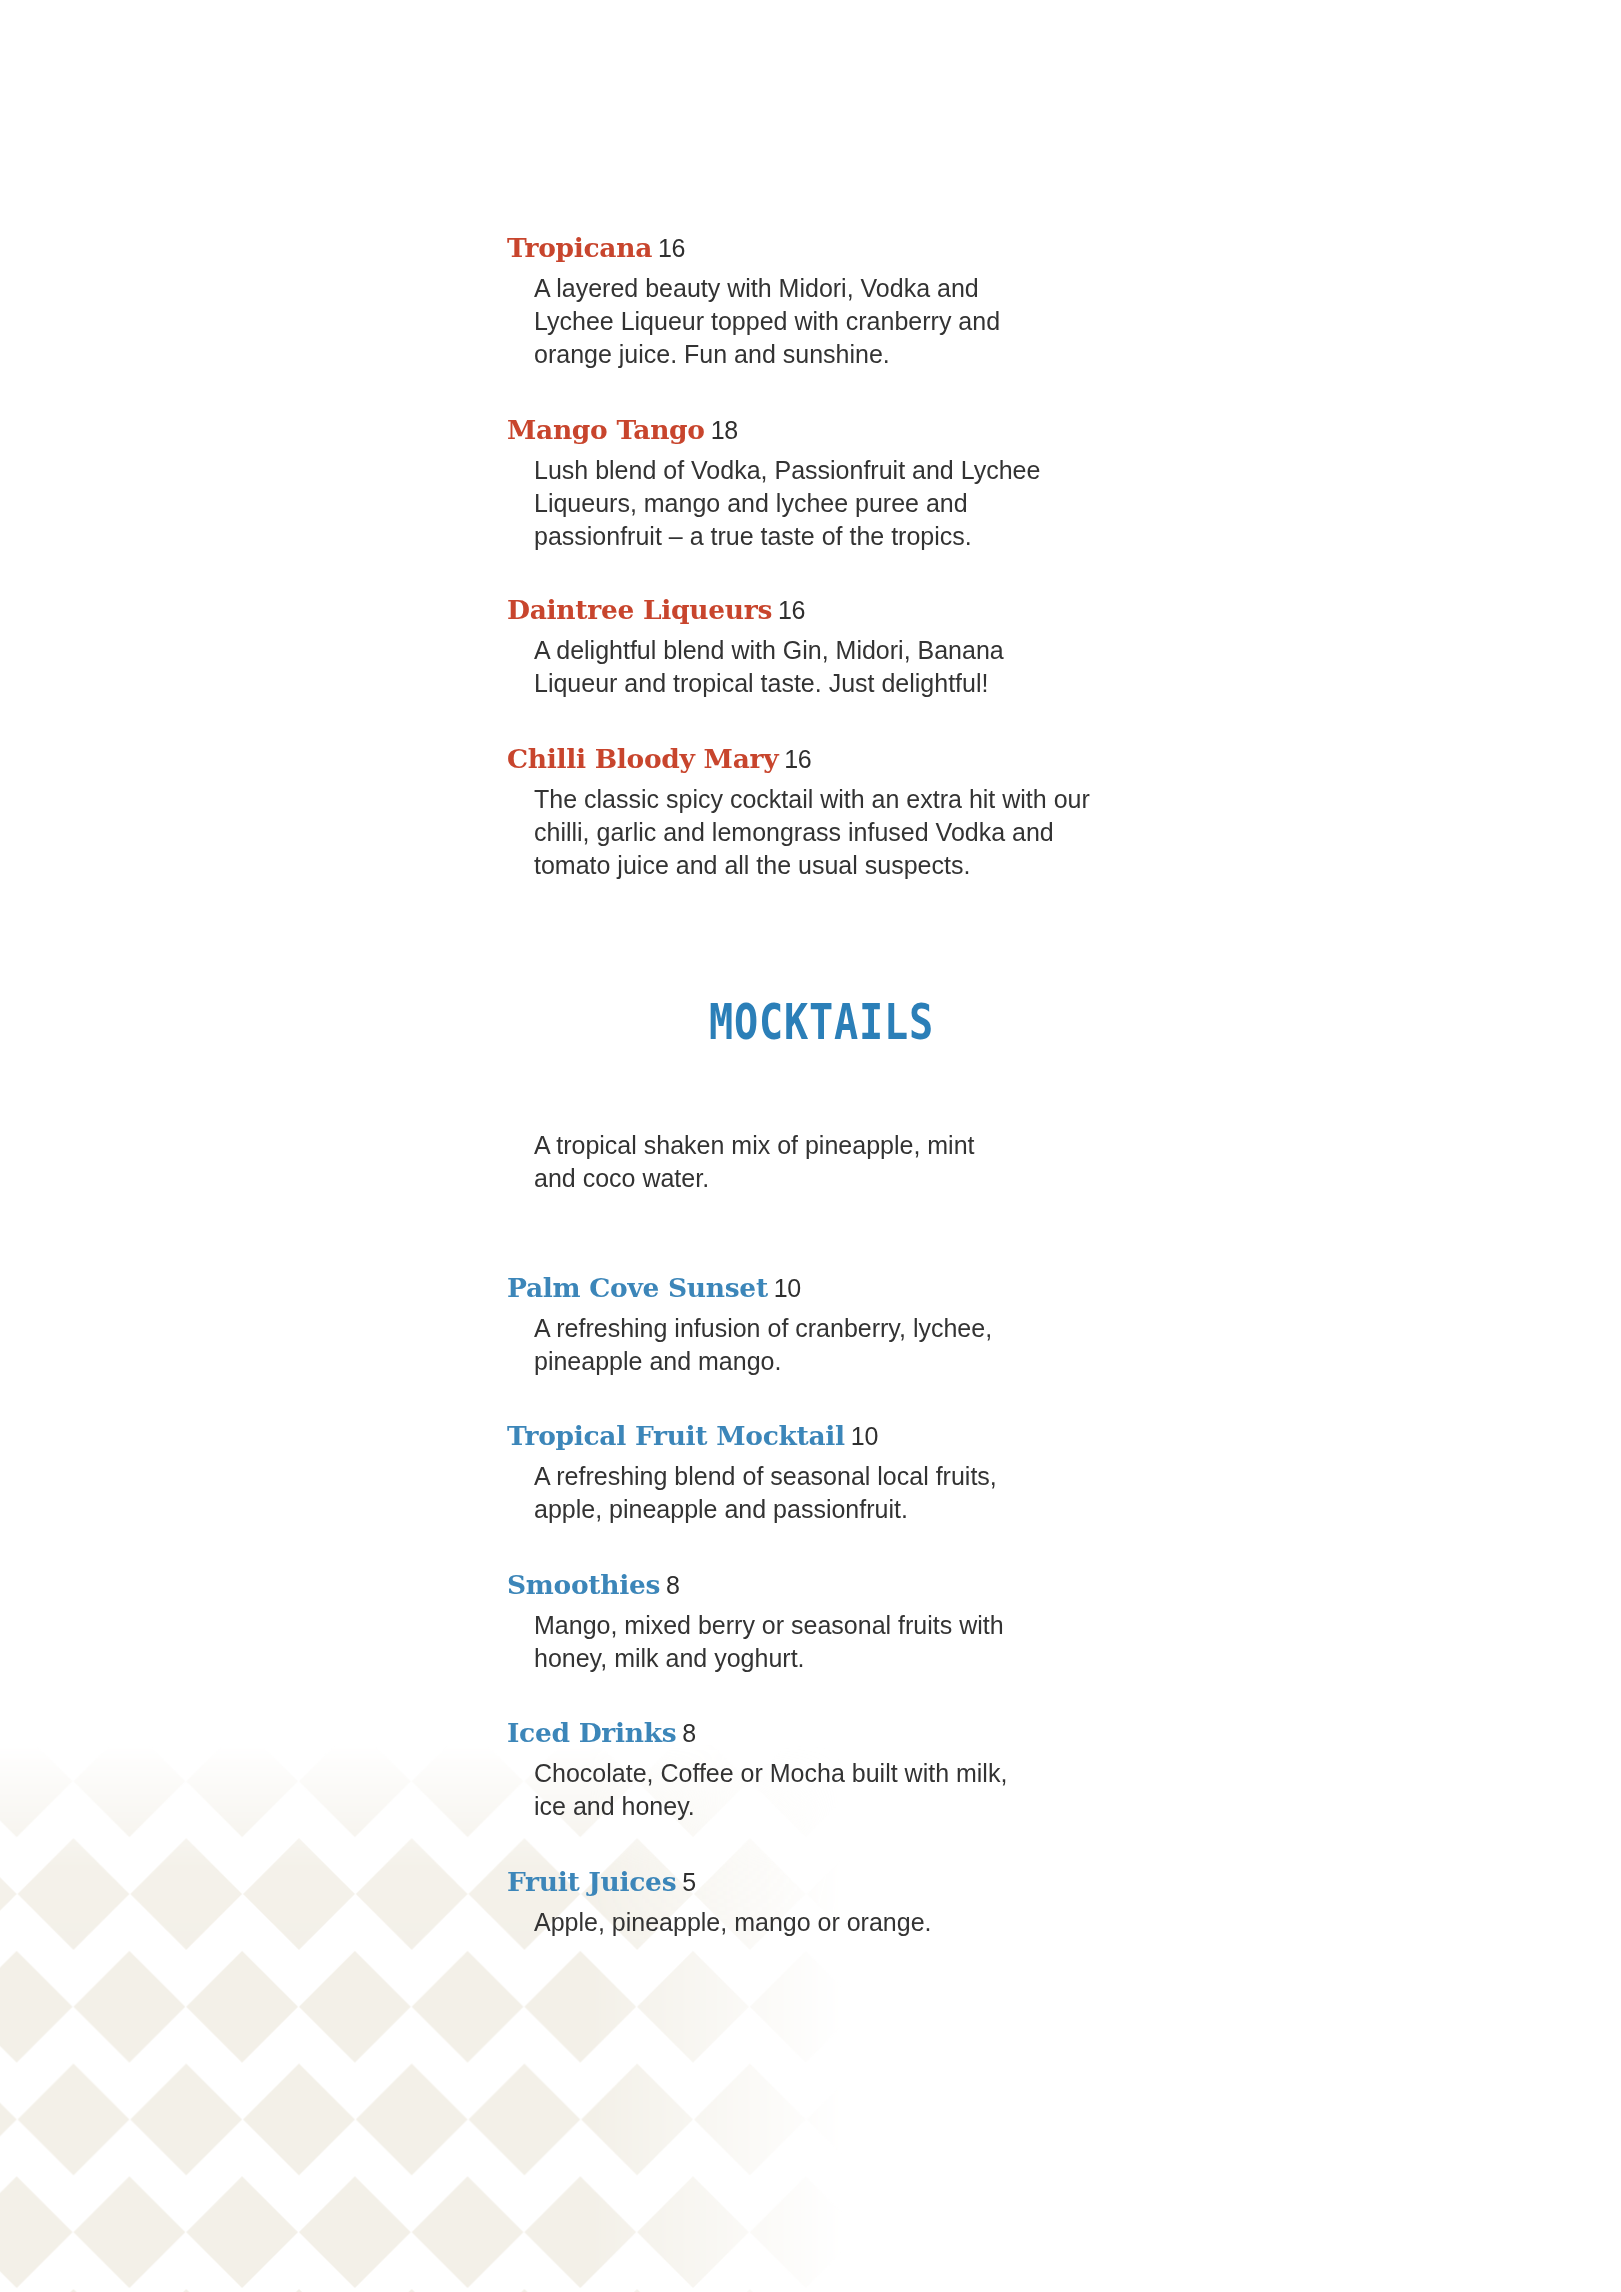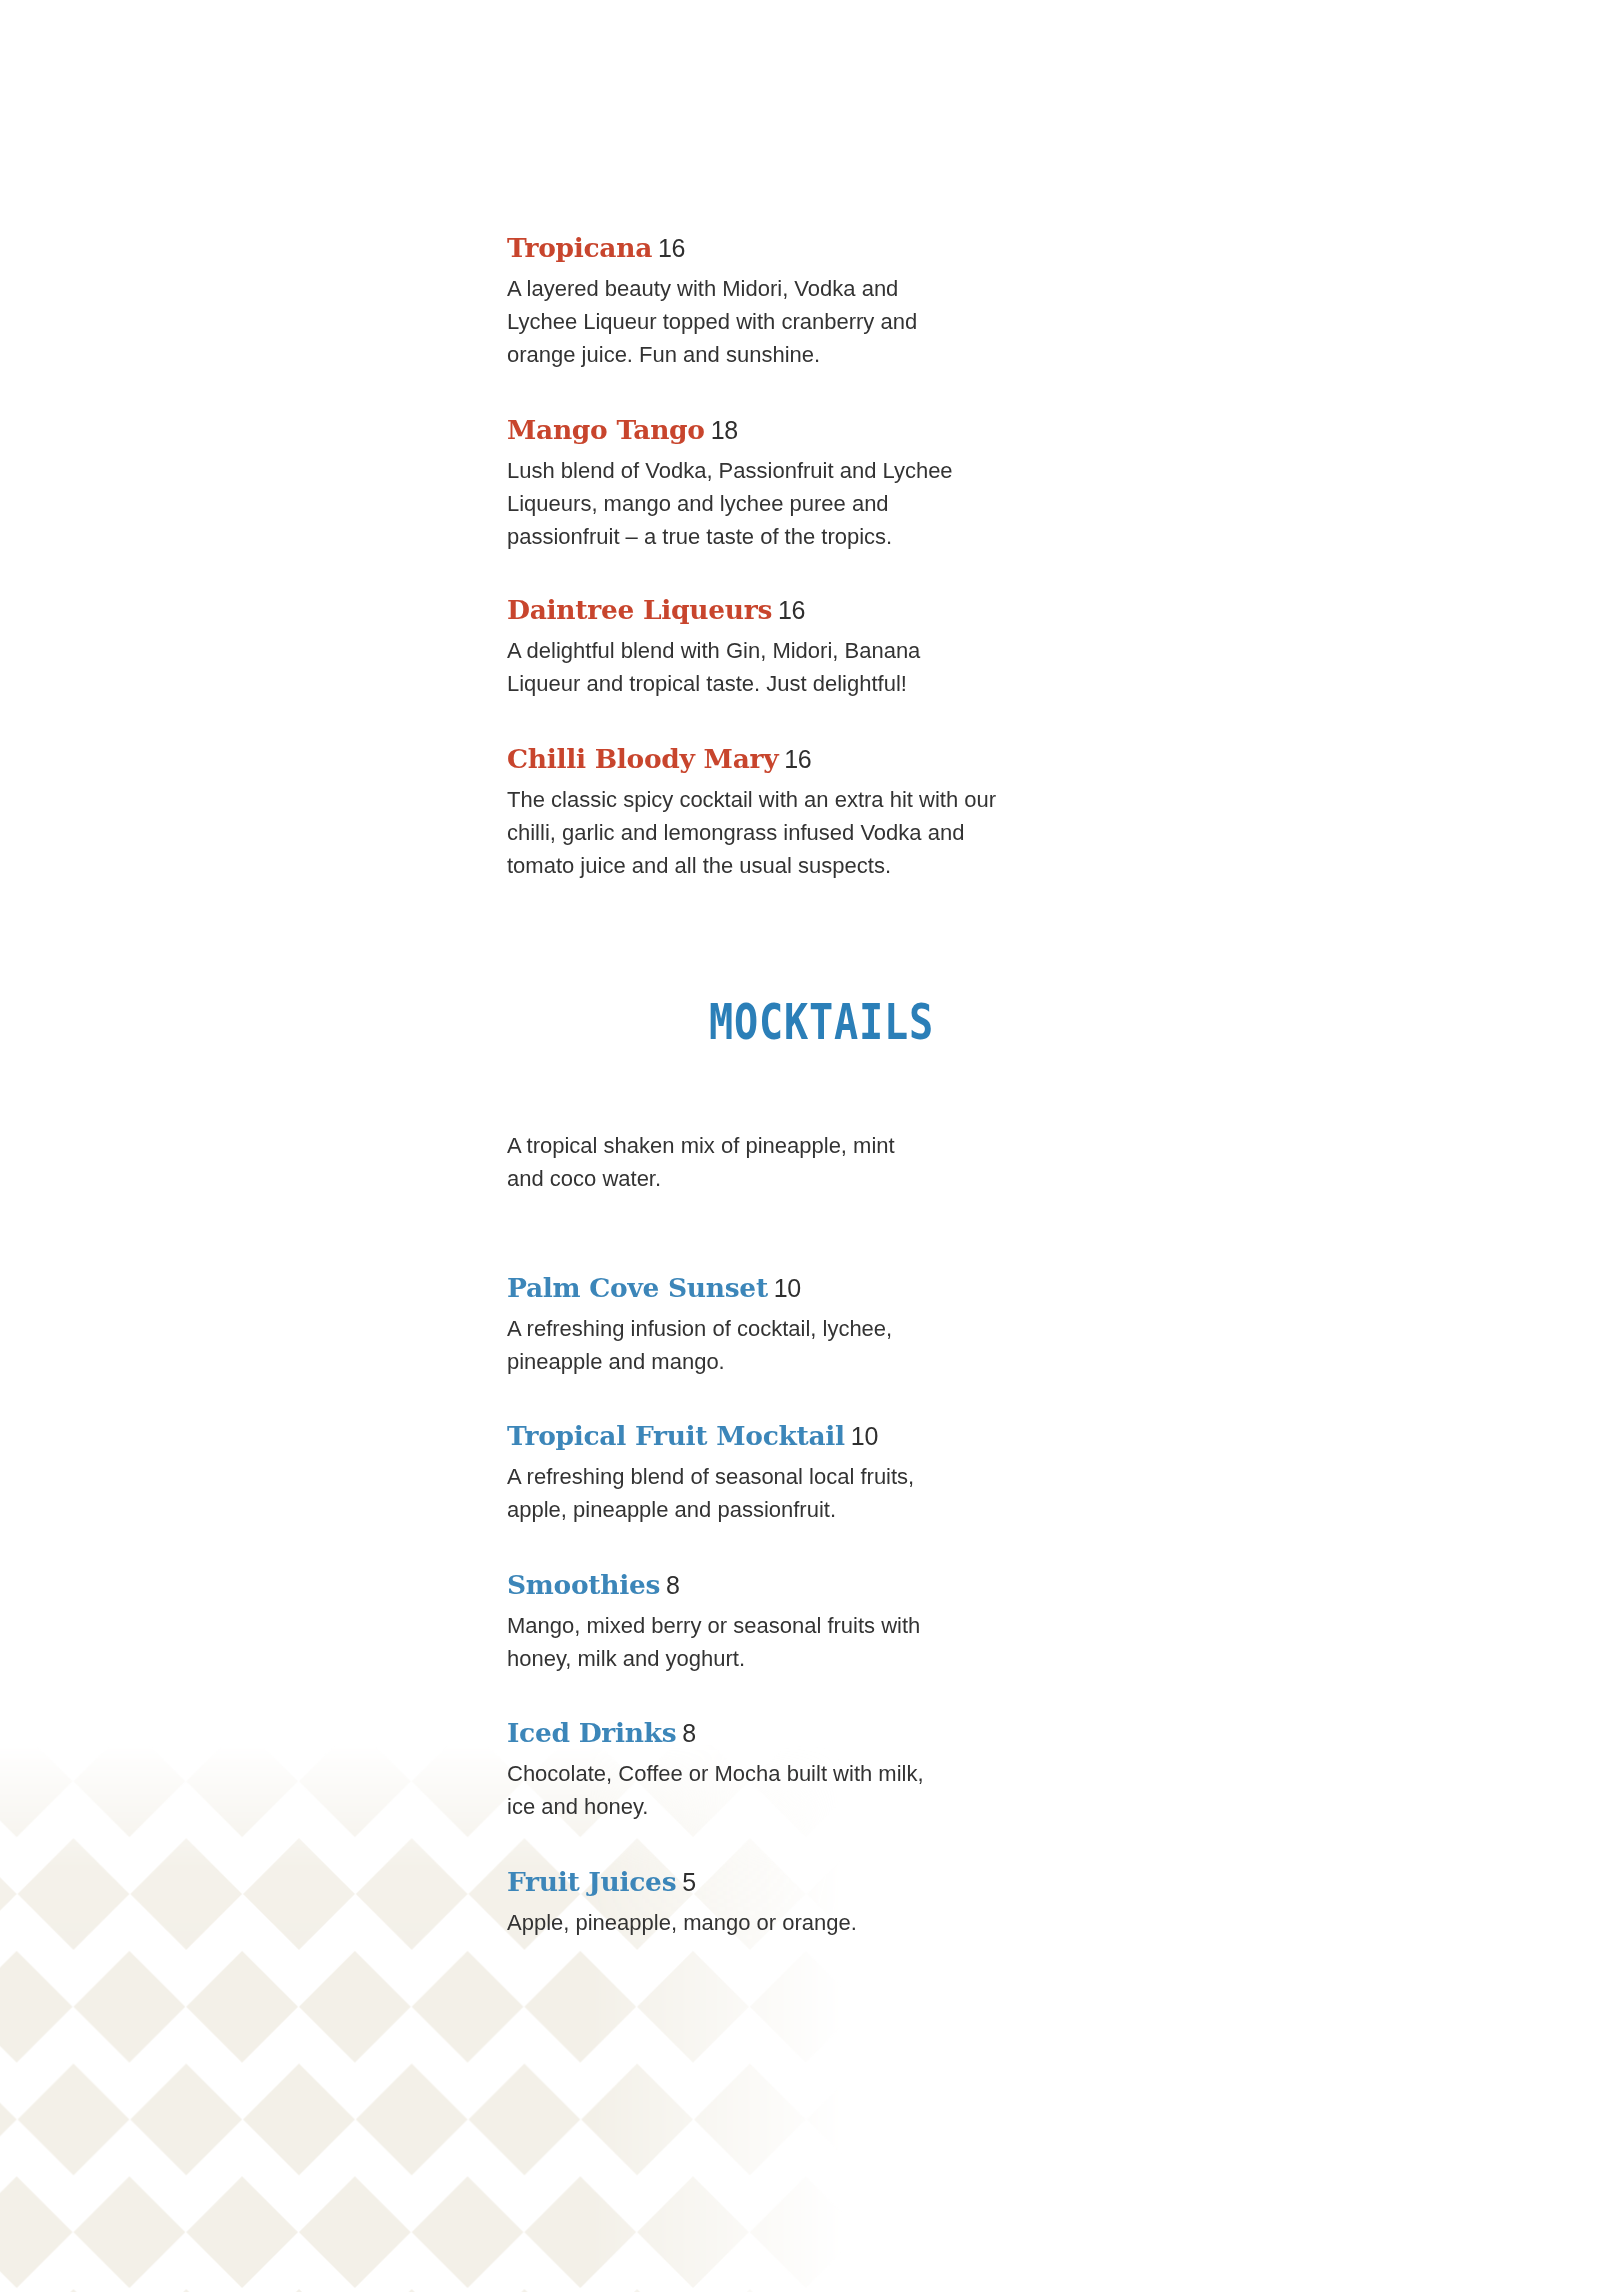--- a/index.html
+++ b/index.html
@@ -54,24 +54,25 @@
     .item-price {
       font-family: "Liberation Sans", "DejaVu Sans", sans-serif;
       font-weight: normal;
       color: #2f2f2f;
       font-size: 25px;
       margin-left: 5.9px;
     }
     .item-desc {
       margin-top: 6.9px;
       font-family: "Liberation Sans", "DejaVu Sans", sans-serif;
-      font-size: 22px;
+      font-size: 25px;
       line-height: 33px;
       color: #333333;
       white-space: pre-line;
+      margin-left: 27px;
     }
     .section-title {
       position: absolute;
       left: 686px;
       top: 996px;
       width: 255px;
       text-align: center;
       font-family: "DejaVu Sans Mono", "Liberation Mono", monospace;
       font-weight: bold;
       font-size: 49px;
@@ -142,21 +143,21 @@
 
   <div class="item" style="top:1122px;">
     <div class="item-desc">A tropical shaken mix of pineapple, mint
 and coco water.</div>
   </div>
 
   <div class="item" style="top:1271px;">
     <div class="item-head">
       <span class="item-name blue">Palm Cove Sunset</span><span class="item-price">10</span>
     </div>
-    <div class="item-desc">A refreshing infusion of cocktail, lychee,
+    <div class="item-desc">A refreshing infusion of cranberry, lychee,
 pineapple and mango.</div>
   </div>
 
   <div class="item" style="top:1419px;">
     <div class="item-head">
       <span class="item-name blue">Tropical Fruit Mocktail</span><span class="item-price">10</span>
     </div>
     <div class="item-desc">A refreshing blend of seasonal local fruits,
 apple, pineapple and passionfruit.</div>
   </div>

